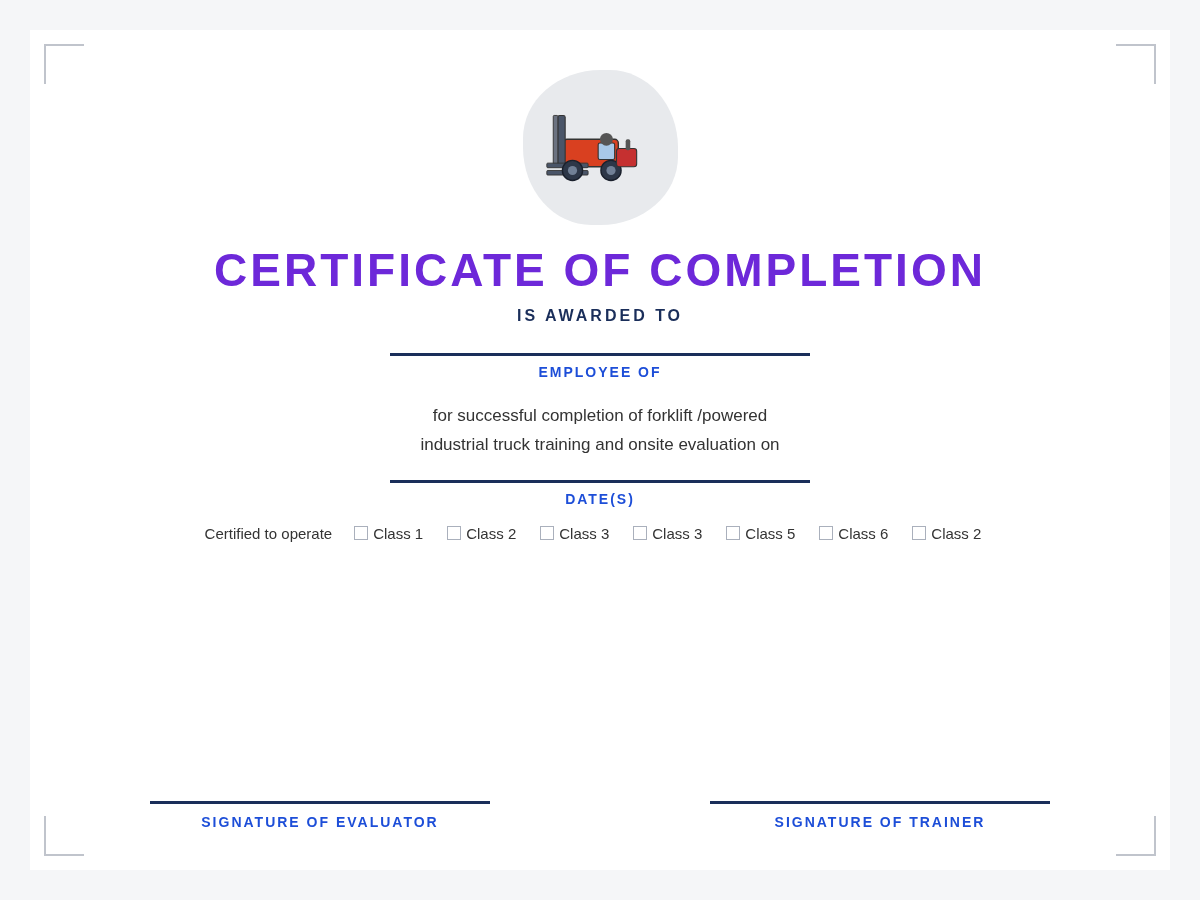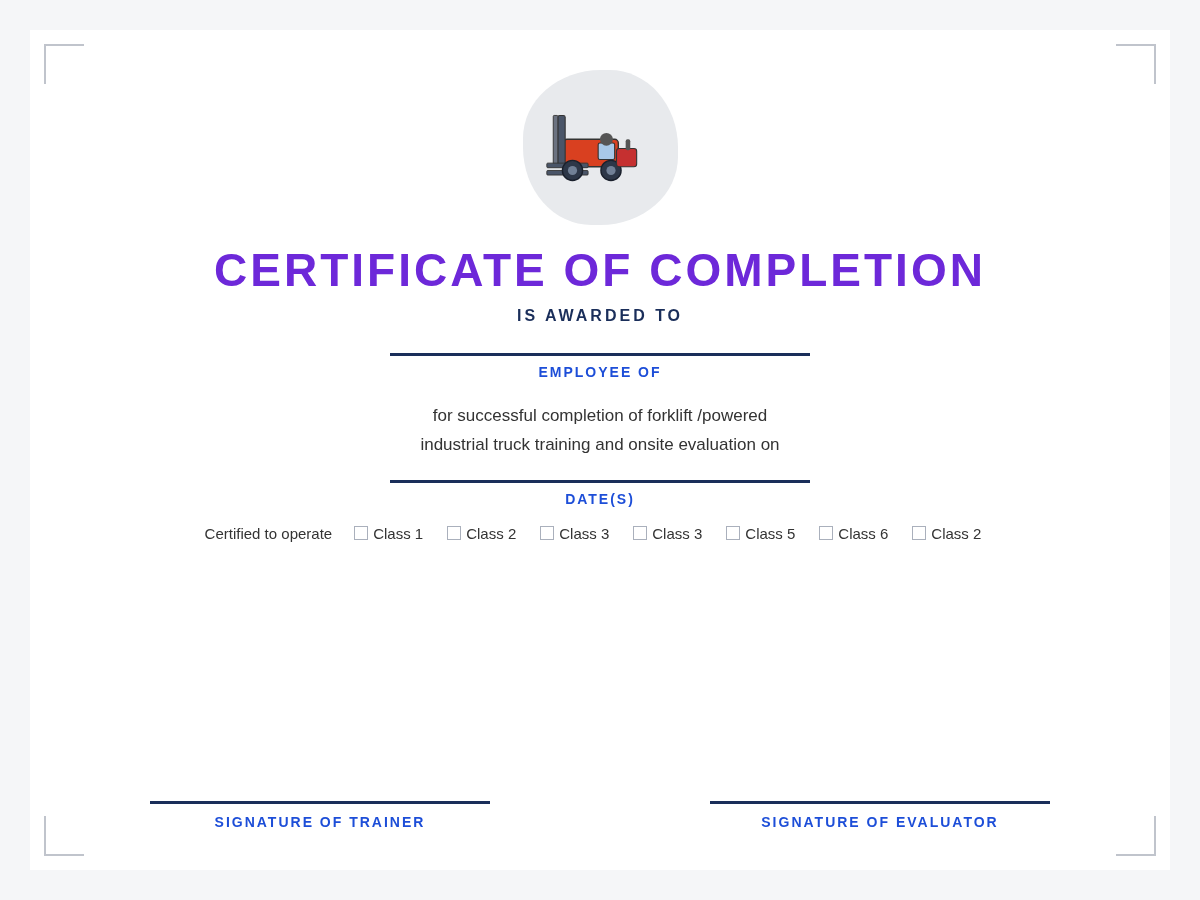--- a/index.html
+++ b/index.html
@@ -256,20 +256,20 @@
     </div>
     <div class="class-item">
       <div class="checkbox"></div>
       <span class="class-label">Class 2</span>
     </div>
   </div>
 
   <div class="signatures-row">
     <div class="sig-block">
       <div class="underline-bar"></div>
-      <div class="field-label-red">SIGNATURE OF TRAINER</div>
+      <div class="field-label-red">SIGNATURE OF EVALUATOR</div>
     </div>
     <div class="sig-block">
       <div class="underline-bar"></div>
-      <div class="field-label-red">SIGNATURE OF EVALUATOR</div>
+      <div class="field-label-red">SIGNATURE OF TRAINER</div>
     </div>
   </div>
 </div>
 
 </body></html>

